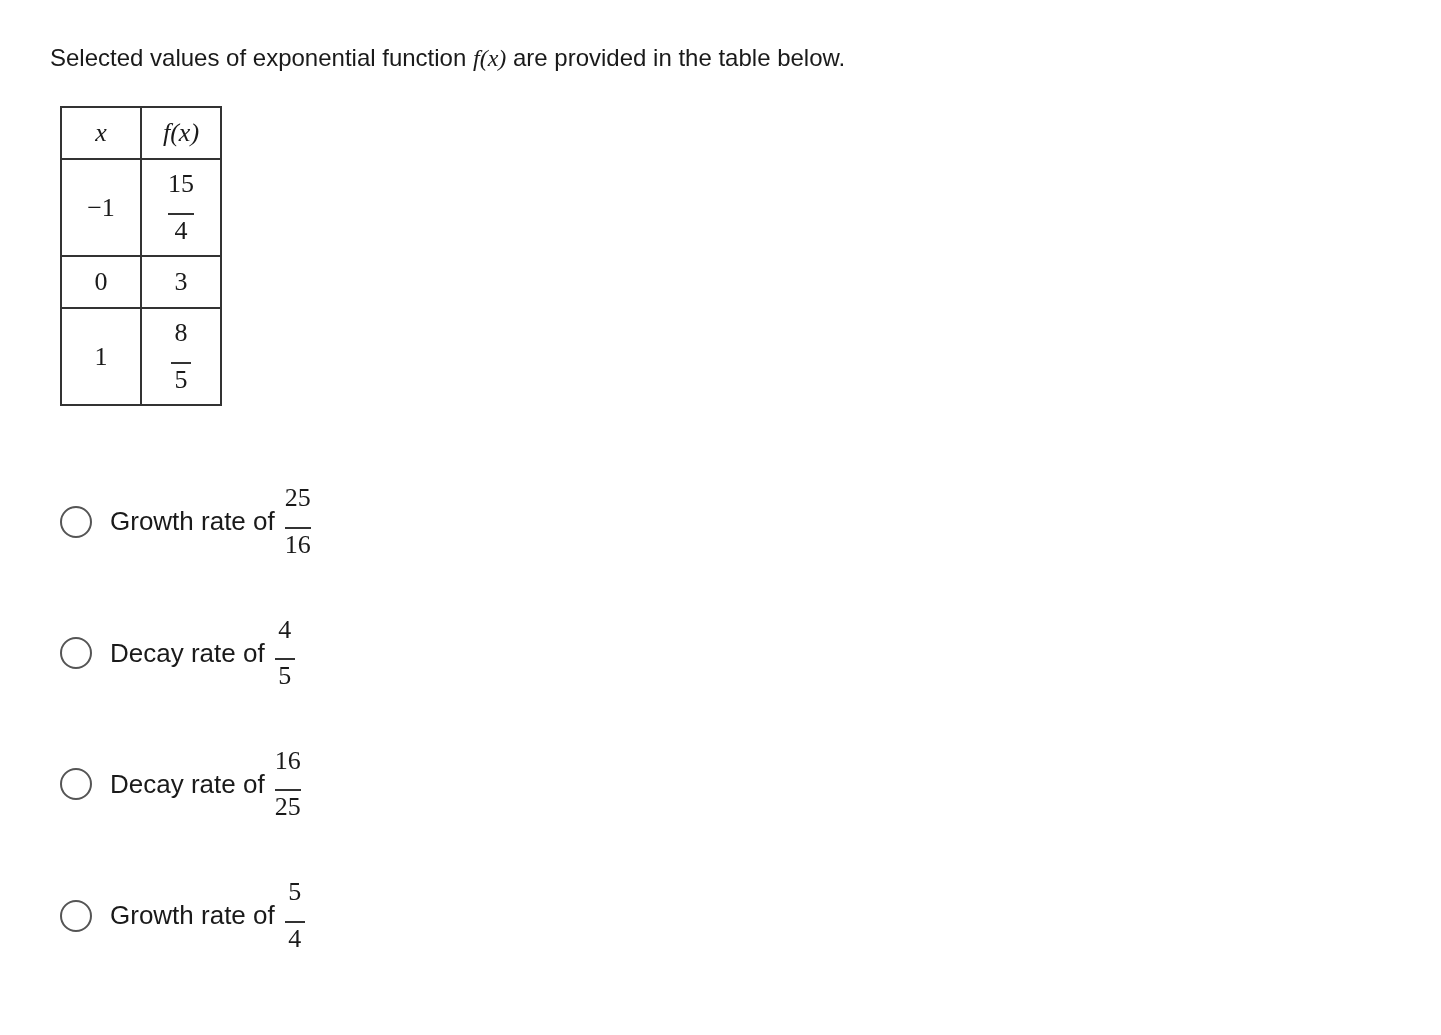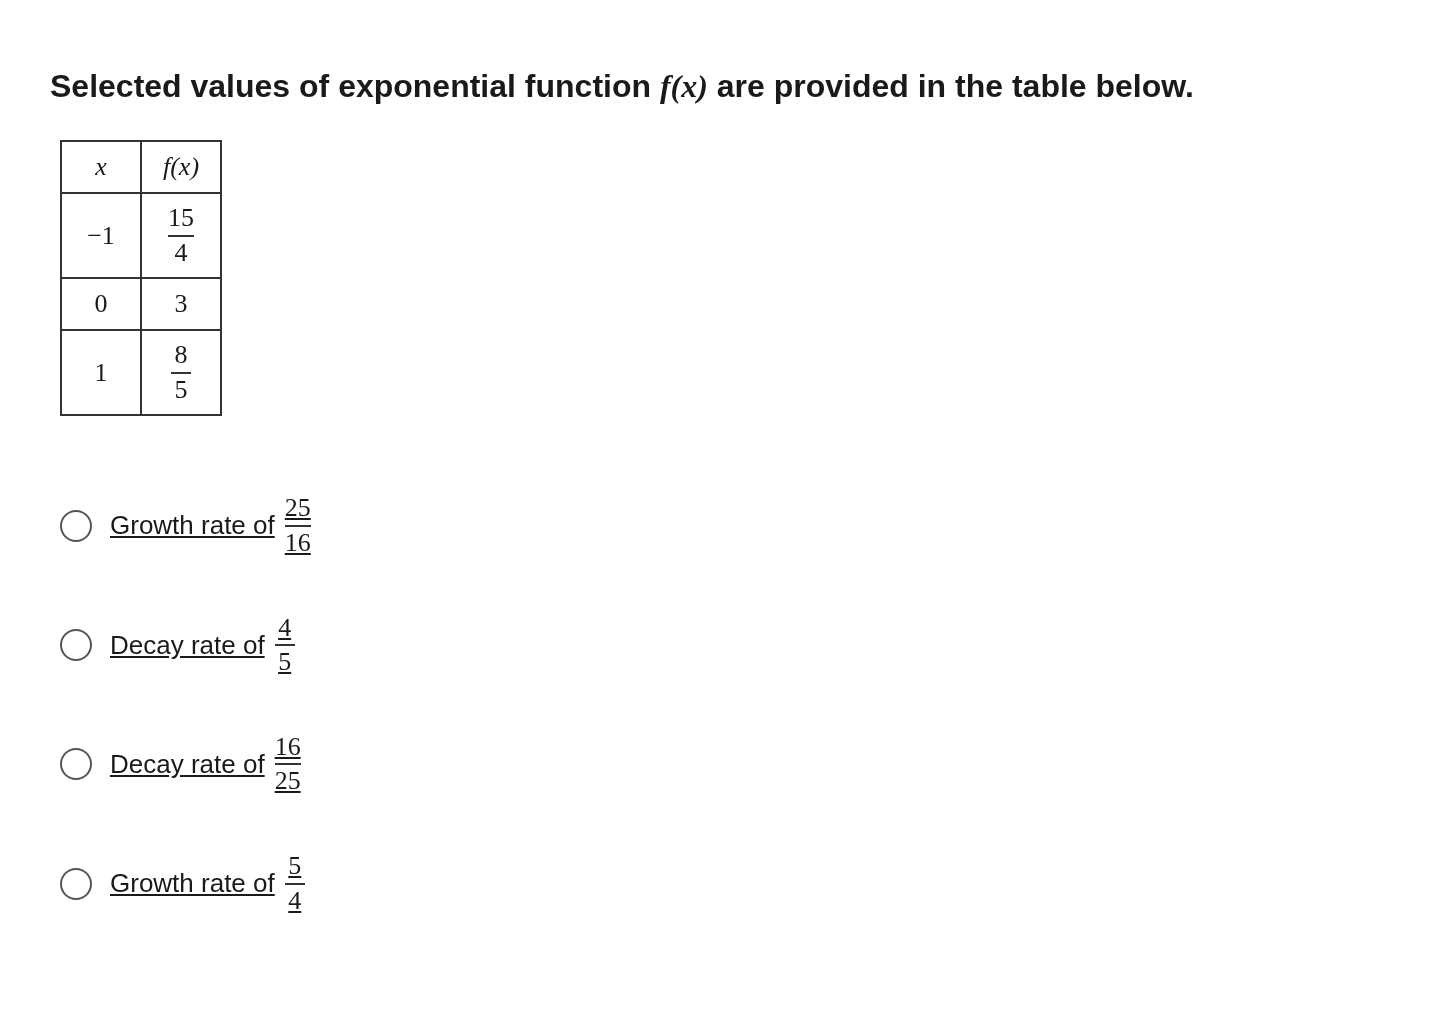--- a/index.html
+++ b/index.html
@@ -13,25 +13,24 @@
       font-family: Georgia, 'Times New Roman', serif;
       font-size: 22px;
       color: #1a1a1a;
       padding: 40px 50px;
       width: 1441px;
       min-height: 1035px;
     }
 
     .question-text {
       font-family: Arial, sans-serif;
-      font-size: 32px;
+      font-size: 24px;
       line-height: 1.5;
       margin-bottom: 30px;
-      font-weight: bold;
-      margin-top: 22px;
+      font-weight: normal;
     }
 
     
     .data-table {
       border-collapse: collapse;
       margin-bottom: 50px;
       margin-left: 10px;
     }
 
     .data-table td, .data-table th {
@@ -50,21 +49,21 @@
     .fraction {
       display: inline-flex;
       flex-direction: column;
       align-items: center;
       vertical-align: middle;
       line-height: 1.1;
     }
 
     .fraction .numerator {
       border-bottom: 2px solid #333;
-      padding-bottom: 2px;
+      padding-bottom: 14px;
       display: block;
       text-align: center;
       min-width: 20px;
     }
 
     .fraction .denominator {
       padding-top: 2px;
       display: block;
       text-align: center;
     }
@@ -78,21 +77,20 @@
     }
 
     .choice-item {
       display: flex;
       align-items: center;
       gap: 18px;
       padding: 28px 0;
       font-family: Arial, sans-serif;
       font-size: 26px;
       cursor: pointer;
-      text-decoration: underline;
     }
 
     .choice-radio {
       width: 32px;
       height: 32px;
       border: 2px solid #555;
       border-radius: 50%;
       flex-shrink: 0;
       background: white;
     }

